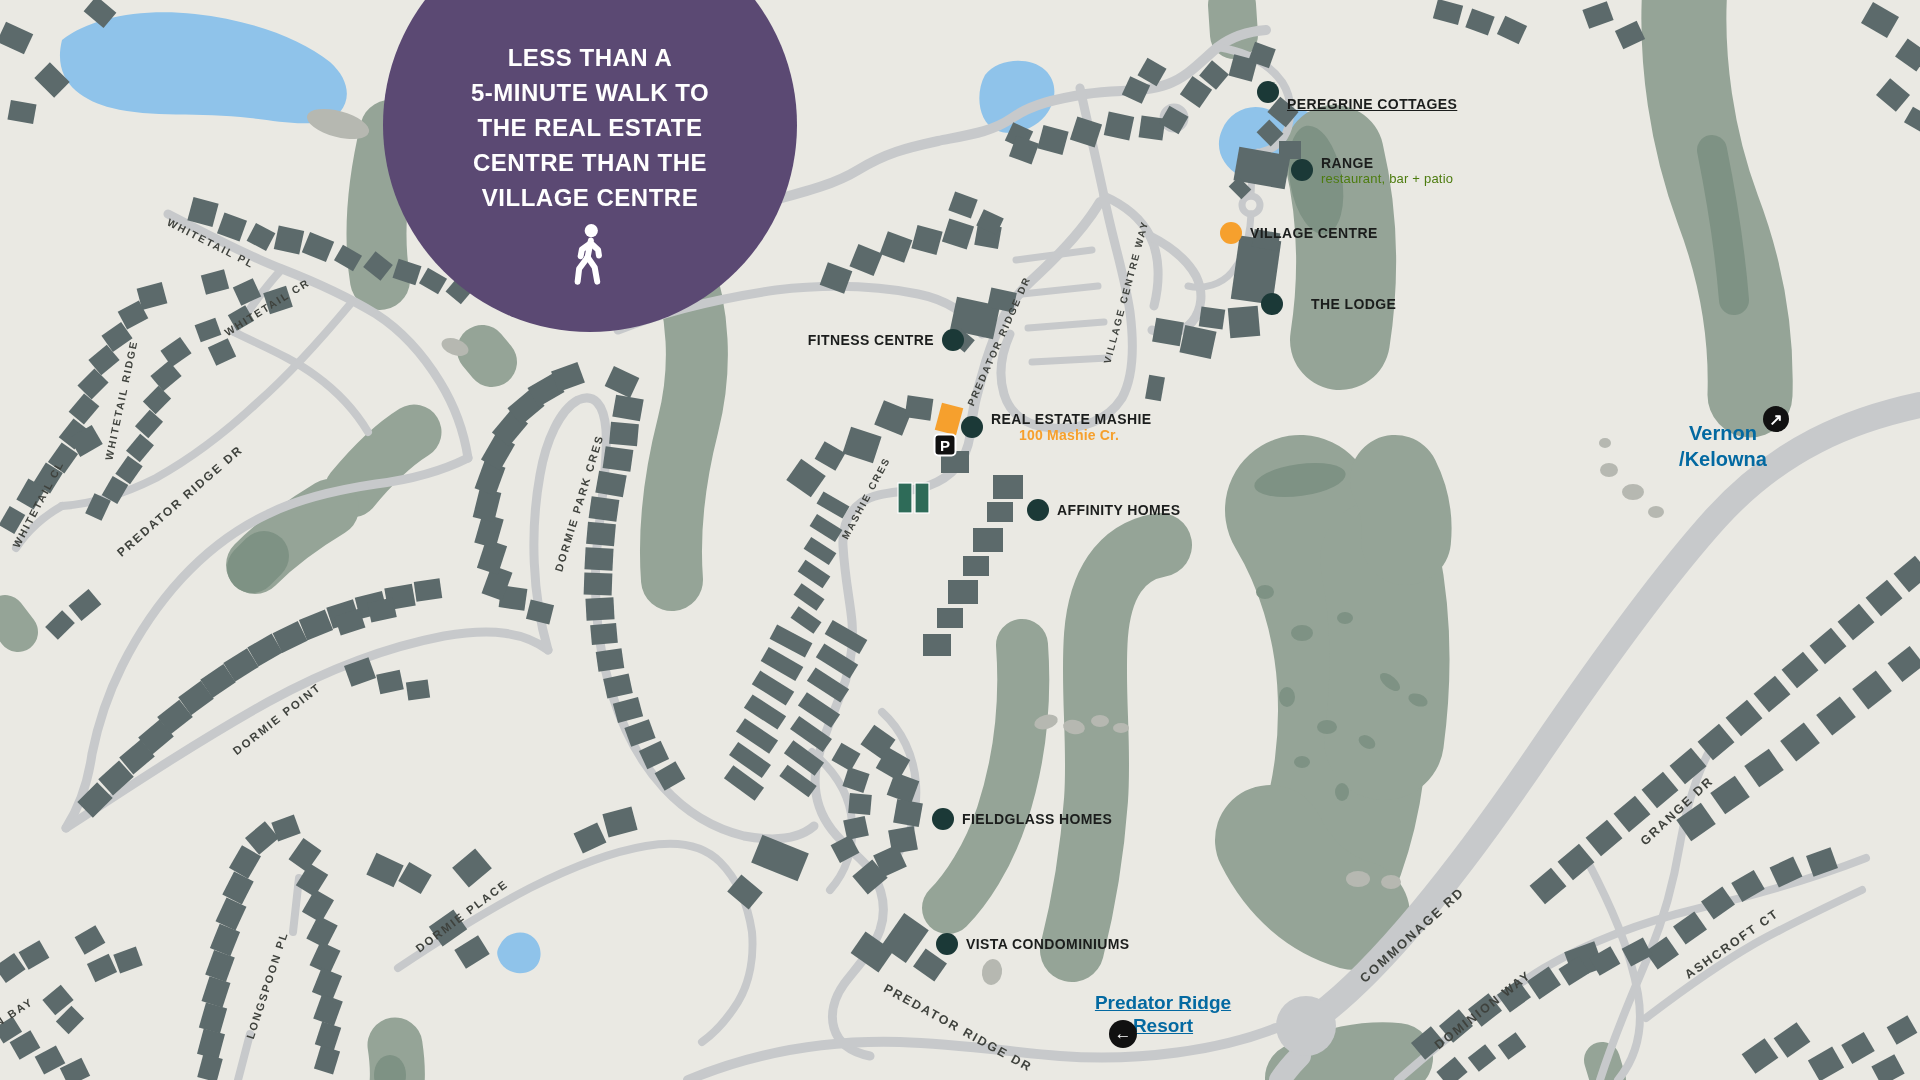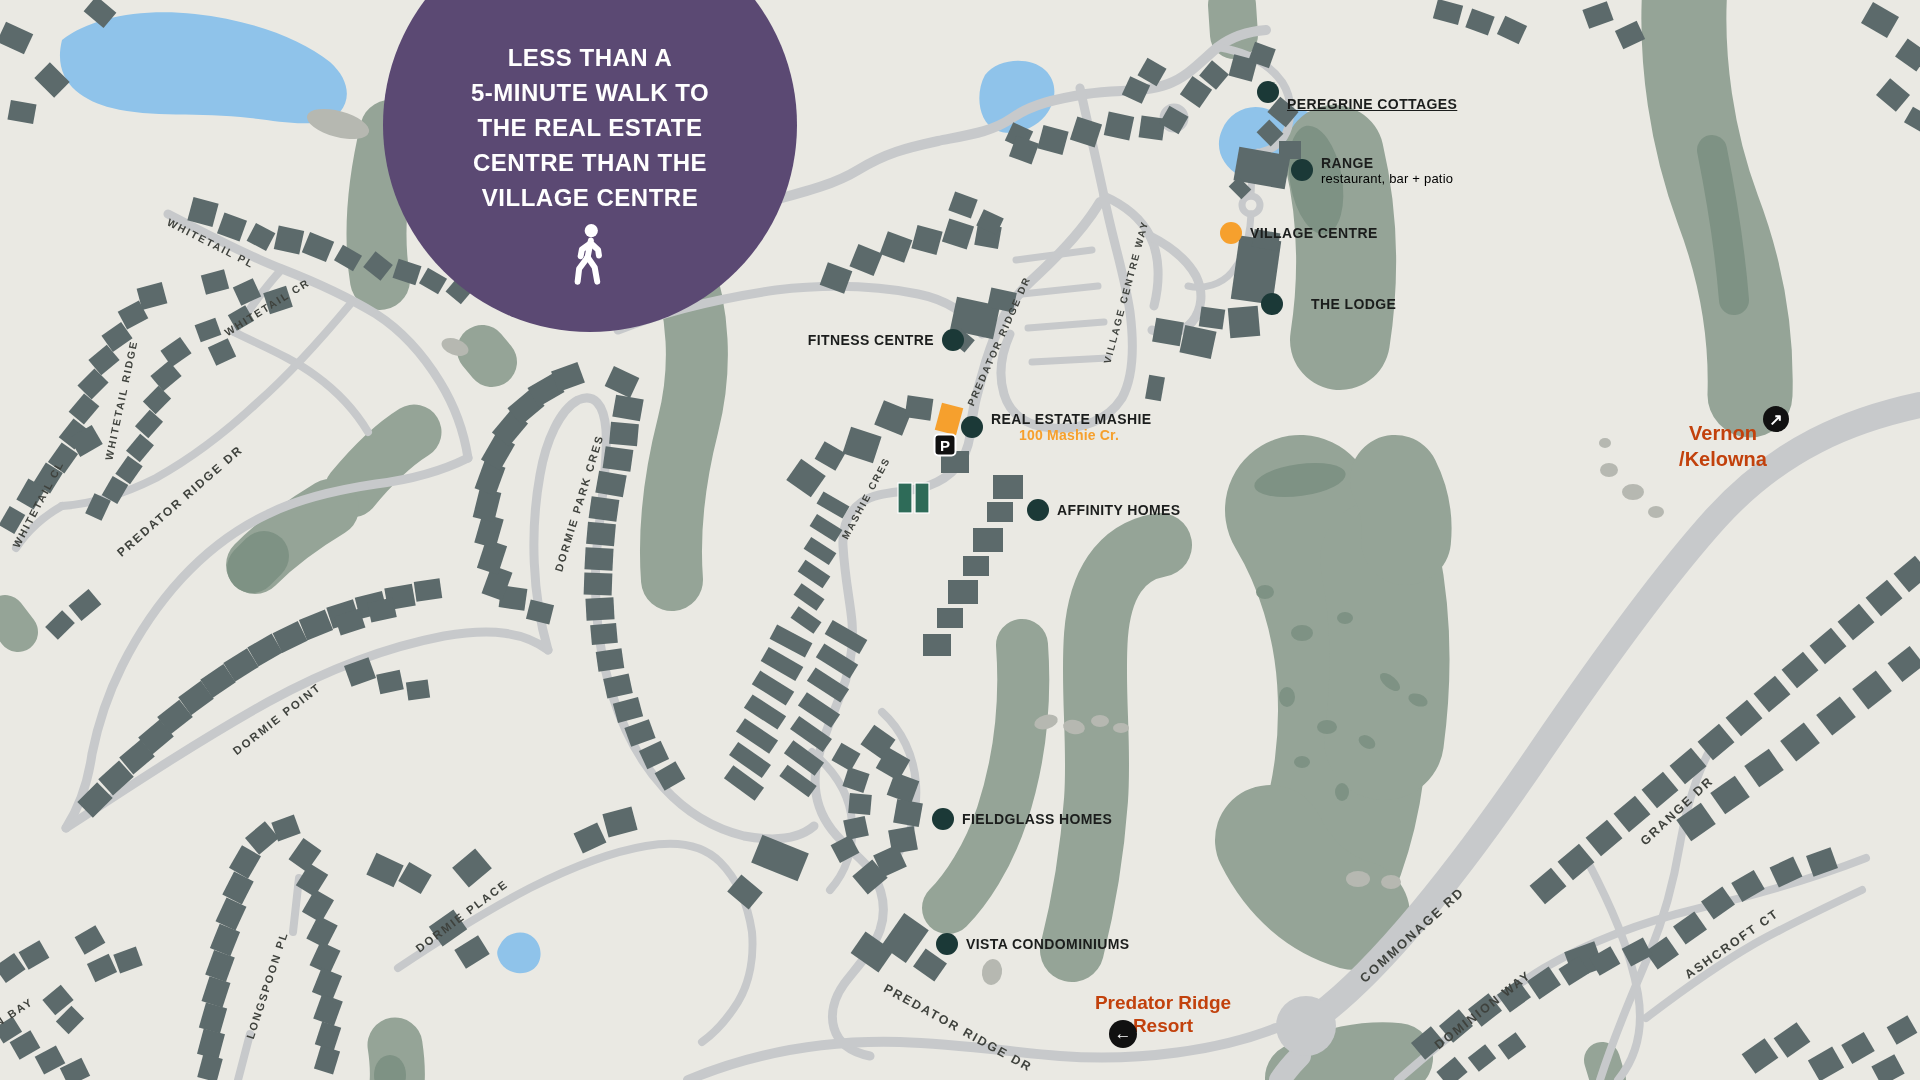--- a/index.html
+++ b/index.html
@@ -4,25 +4,25 @@
 <style>
   html,body{margin:0;padding:0;background:#dddcd6;}
   #stage{position:relative;width:1920px;height:1080px;overflow:hidden;
          background:#EAE9E3;font-family:"Liberation Sans",sans-serif;}
   #map-svg{position:absolute;left:0;top:0;}
   .street{position:absolute;white-space:nowrap;color:#3F423D;font-weight:600;
           letter-spacing:2px;transform:translate(-50%,-50%);}
   .poi-dot{position:absolute;border-radius:50%;transform:translate(-50%,-50%);}
   .poi-label{position:absolute;white-space:nowrap;font-weight:700;font-size:14px;
              letter-spacing:.4px;color:#1B1D1C;transform:translateY(-50%);}
-  .poi-sub{font-weight:400;font-size:13px;letter-spacing:.2px;color:#000000;}
+  .poi-sub{font-weight:400;font-size:13px;letter-spacing:.2px;color:#4d7c0f;}
   .badge{position:absolute;border-radius:50%;display:flex;flex-direction:column;
          align-items:center;text-align:center;color:#fff;}
   .badge-line{font-weight:700;font-size:24px;line-height:35px;letter-spacing:.5px;white-space:nowrap;}
-  .dest{position:absolute;text-align:center;color:#c2410c;font-weight:700;
+  .dest{position:absolute;text-align:center;color:#0369a1;font-weight:700;
         transform:translate(-50%,0);white-space:nowrap;}
   .dest-arrow{position:absolute;border-radius:50%;background:#111;color:#fff;
         display:flex;align-items:center;justify-content:center;
         transform:translate(-50%,-50%);font-weight:700;}
   .parking{position:absolute;width:23px;height:23px;background:#111;color:#fff;
         border-radius:5px;display:flex;align-items:center;justify-content:center;
         font-weight:700;font-size:15px;transform:translate(-50%,-50%);border:2px solid #fff;box-sizing:border-box;}
 </style>
 </head>
 <body>
@@ -446,21 +446,21 @@
       </div>
       <div class="poi-dot" style="left: 947px; top: 944px; width: 22px; height: 22px; background: rgb(27, 57, 55);"></div>
       <div class="poi-label" style="top: 944px; left: 966px;">
         <div>VISTA CONDOMINIUMS</div>
       </div>
       <div class="dest" style="left: 1723px; top: 420px; font-size: 20px; line-height: 26px;">
         <div>Vernon</div>
         <div>/Kelowna</div>
       </div>
       <div class="dest-arrow" style="left: 1776px; top: 419px; width: 26px; height: 26px; font-size: 16px;">↗</div>
-      <div class="dest" style="left: 1163px; top: 991px; font-size: 19px; line-height: 23px;">
+      <div class="dest" style="left: 1163px; top: 991px; font-size: 19px; line-height: 23px; text-decoration: underline;">
         <div>Predator Ridge</div>
         <div>Resort</div>
       </div>
       <div class="dest-arrow" style="left: 1123px; top: 1034px; width: 28px; height: 28px; font-size: 17px;">←</div>
     </div>
 
   <div class="badge" id="badge" style="left: 383px; top: -82px; width: 414px; height: 414px; background: rgb(91, 73, 115); padding-top: 122px; box-sizing: border-box;">
     <div id="badge-lines">
         <div class="badge-line">LESS THAN A</div>
         <div class="badge-line">5-MINUTE WALK TO</div>

